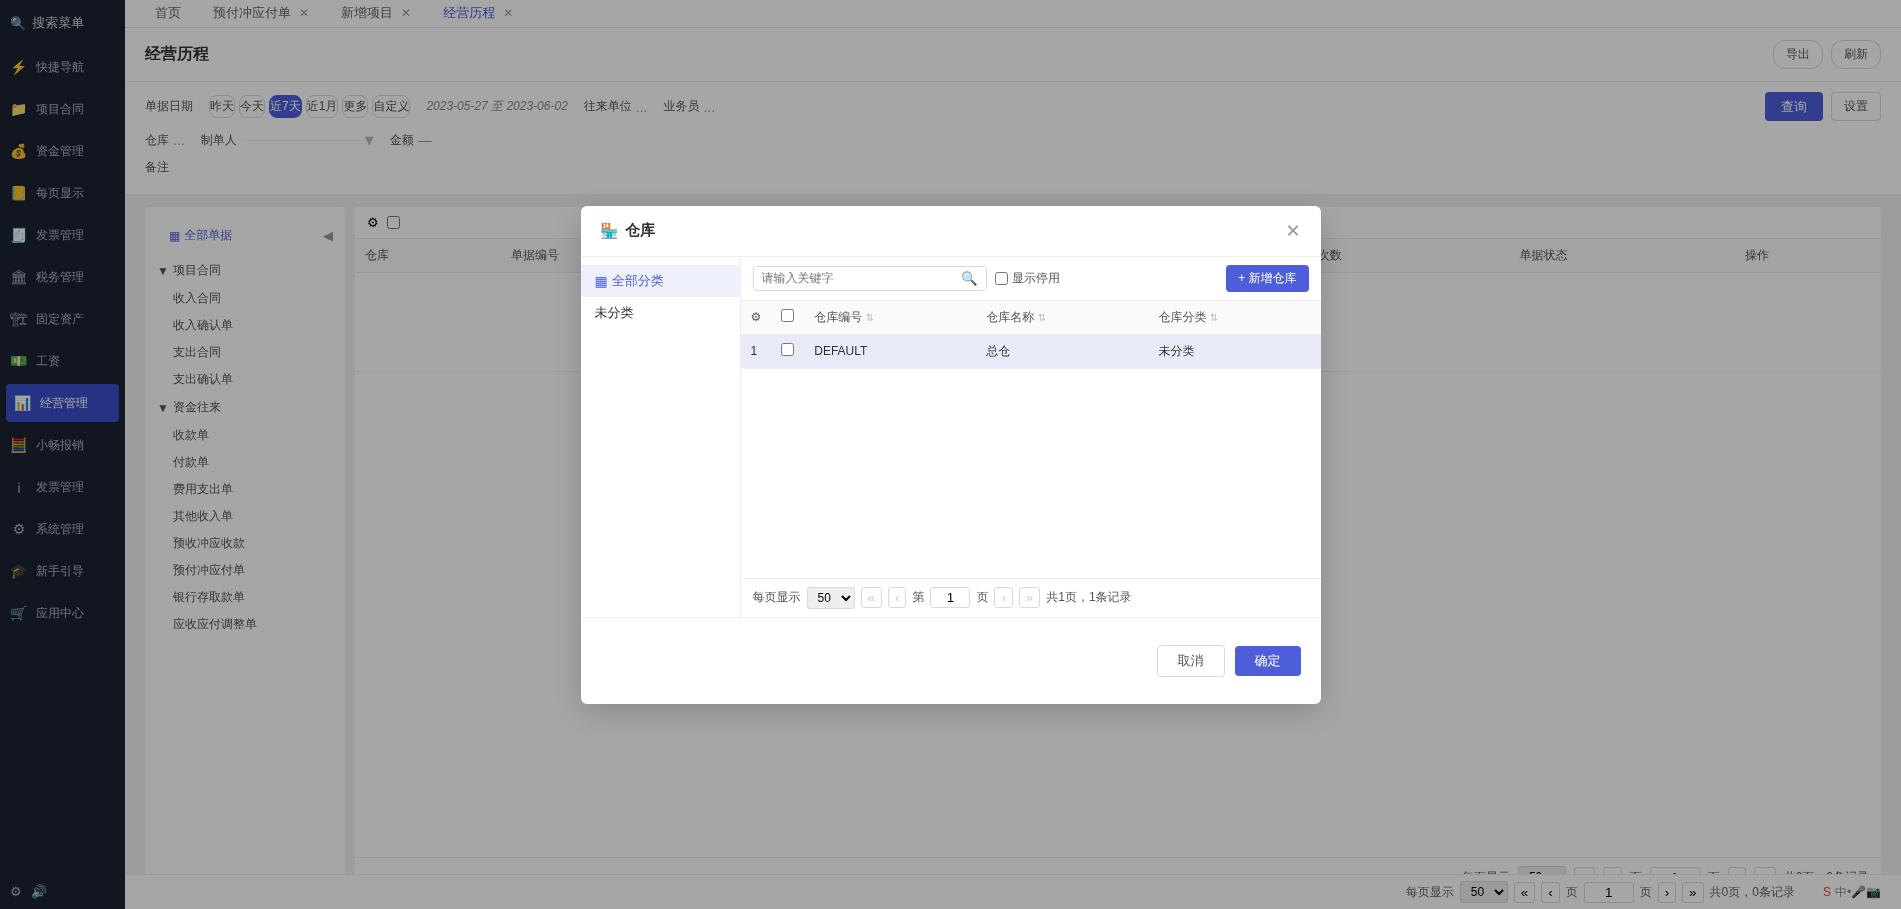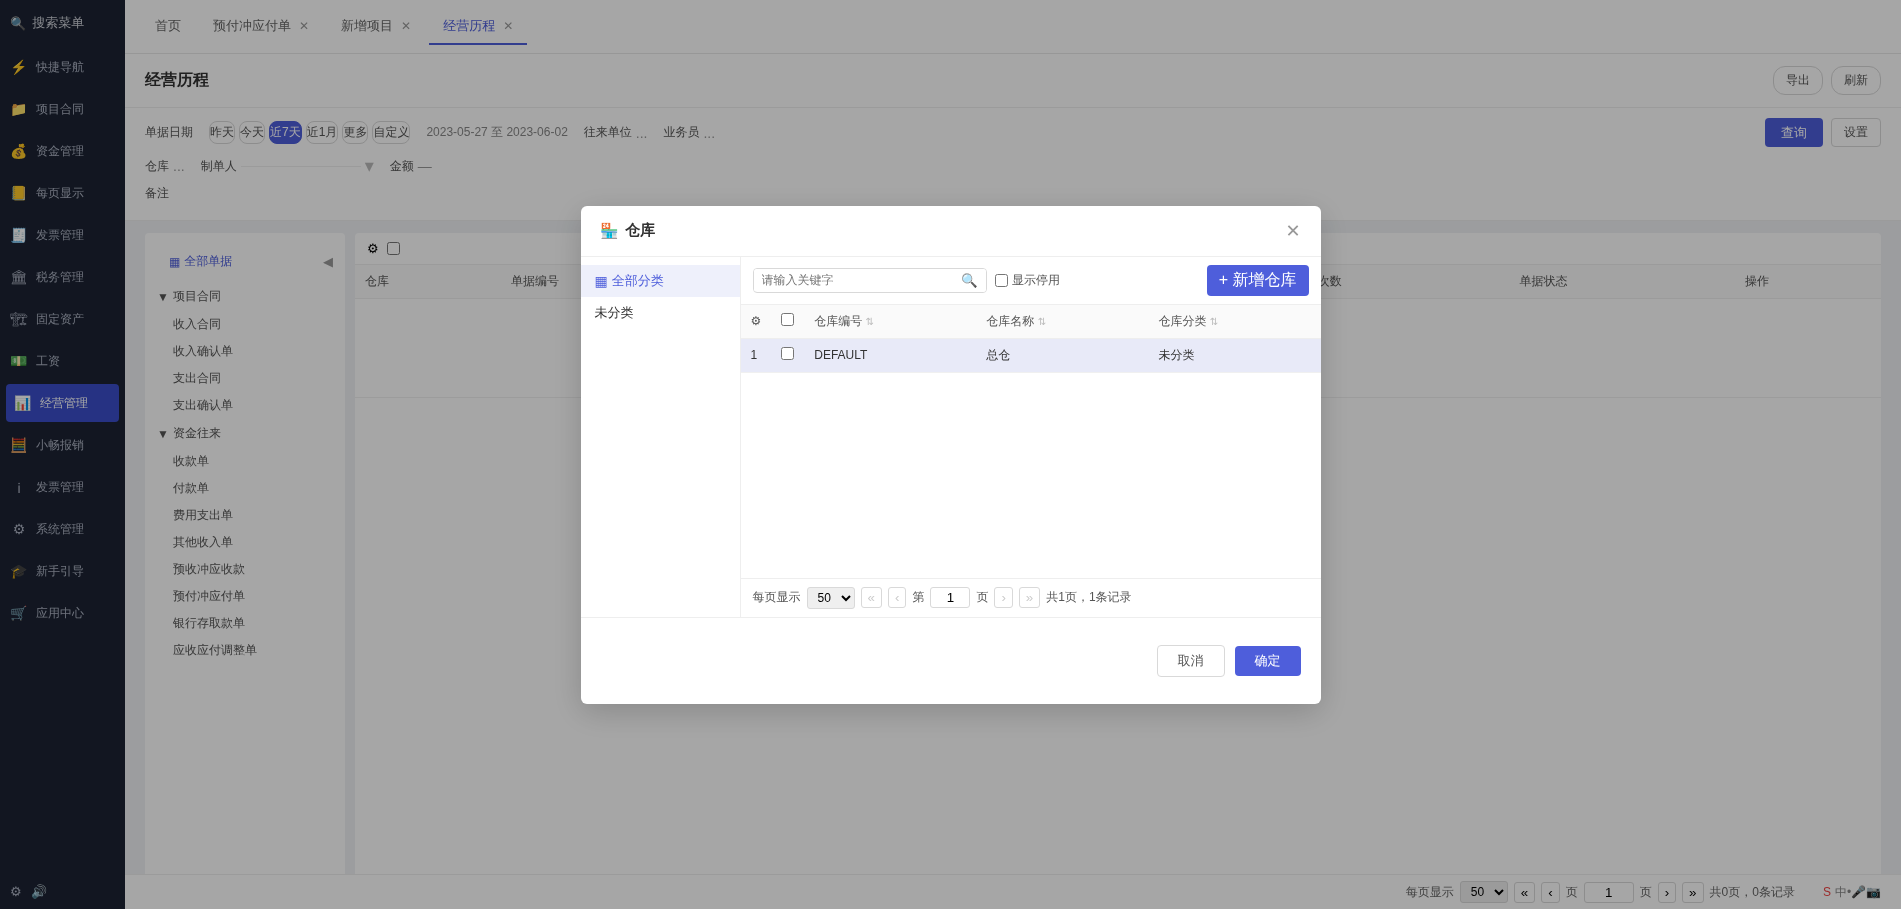--- a/index.html
+++ b/index.html
@@ -21,21 +21,21 @@
     .sidebar-item.active { background: #3b4eca; color: #fff; border-radius: 4px; margin: 2px 6px; padding: 10px 8px; }
     .sidebar-item .icon { width: 18px; height: 18px; display: inline-flex; align-items: center; justify-content: center; font-size: 14px; }
     .sidebar-bottom { margin-top: auto; padding: 10px; display: flex; gap: 10px; color: #aab0c0; }
 
     
     .main { margin-left: 125px; display: flex; flex-direction: column; height: 100%; }
 
     
     .tabbar {
       background: #fff; border-bottom: 1px solid #e8e8e8;
-      display: flex; align-items: center; padding: 0 16px; height: 54px;
+      display: flex; align-items: center; padding: 0 16px; height: 28px;
       gap: 4px;
     }
     .tab {
       padding: 8px 14px; font-size: 13px; color: #666; cursor: pointer;
       display: flex; align-items: center; gap: 4px; border-bottom: 2px solid transparent;
     }
     .tab.active { color: #4e5edb; border-bottom: 2px solid #4e5edb; }
     .tab .close-btn { font-size: 12px; color: #999; margin-left: 4px; }
 
     
@@ -53,21 +53,21 @@
 
     
     .filter-area {
       background: #fff; padding: 10px 20px; border-bottom: 1px solid #eee;
     }
     .filter-row { display: flex; align-items: center; gap: 16px; margin-bottom: 8px; flex-wrap: wrap; }
     .filter-label { font-size: 12px; color: #555; white-space: nowrap; }
     .date-btns { display: flex; gap: 4px; align-items: center; }
     .date-btn { padding: 2px 0; border: 1px solid #d9d9d9; border-radius: 8px; background: #fff; font-size: 12px; cursor: pointer; color: #555; }
     .date-btn.active { background: #4e5edb; color: #fff; border-color: #4e5edb; }
-    .date-range { font-size: 12px; color: #888; }
+    .date-range { font-size: 12px; color: #888; font-style: italic; }
     .filter-input-group { display: flex; align-items: center; gap: 4px; }
     .dots-btn { color: #999; cursor: pointer; font-size: 14px; }
     .btn-query {
       padding: 5px 16px; background: #4e5edb; color: #fff; border: none;
       border-radius: 4px; cursor: pointer; font-size: 13px;
     }
     .btn-setting {
       padding: 5px 12px; border: 1px solid #d9d9d9; background: #fff;
       border-radius: 4px; cursor: pointer; font-size: 12px; color: #555;
     }
@@ -129,21 +129,21 @@
     
     .modal-right { flex: 1; display: flex; flex-direction: column; }
     .modal-toolbar {
       padding: 8px 12px; display: flex; align-items: center; gap: 8px;
       border-bottom: 1px solid #eee;
     }
     .search-input-wrap { display: flex; align-items: center; border: 1px solid #d9d9d9; border-radius: 4px; overflow: hidden; gap: 20px; }
     .search-input-wrap input { border: none; padding: 4px 8px; font-size: 12px; outline: none; width: 180px; }
     .search-btn { padding: 4px 8px; background: #fff; border: none; cursor: pointer; color: #888; }
     .checkbox-label { display: flex; align-items: center; gap: 4px; font-size: 12px; color: #555; cursor: pointer; }
-    .btn-add-warehouse { padding: 5px 12px; background: #4e5edb; color: #fff; border: none; border-radius: 4px; cursor: pointer; font-size: 16px; margin-left: auto; }
+    .btn-add-warehouse { padding: 5px 12px; background: #4e5edb; color: #fff; border: none; border-radius: 4px; cursor: pointer; font-size: 12px; margin-left: auto; }
 
     
     .modal-table-container { flex: 1; overflow-y: auto; }
     .modal-table { width: 100%; border-collapse: collapse; font-size: 12px; }
     .modal-table th { background: #fafafa; border-bottom: 1px solid #eee; padding: 8px 10px; text-align: left; color: #555; font-weight: 500; }
     .modal-table td { border-bottom: 1px solid #f0f0f0; padding: 8px 10px; color: #333; }
     .modal-table tr.selected td { background: #e8eaf8; }
     .sort-icon { color: #bbb; font-size: 10px; }
 
     

